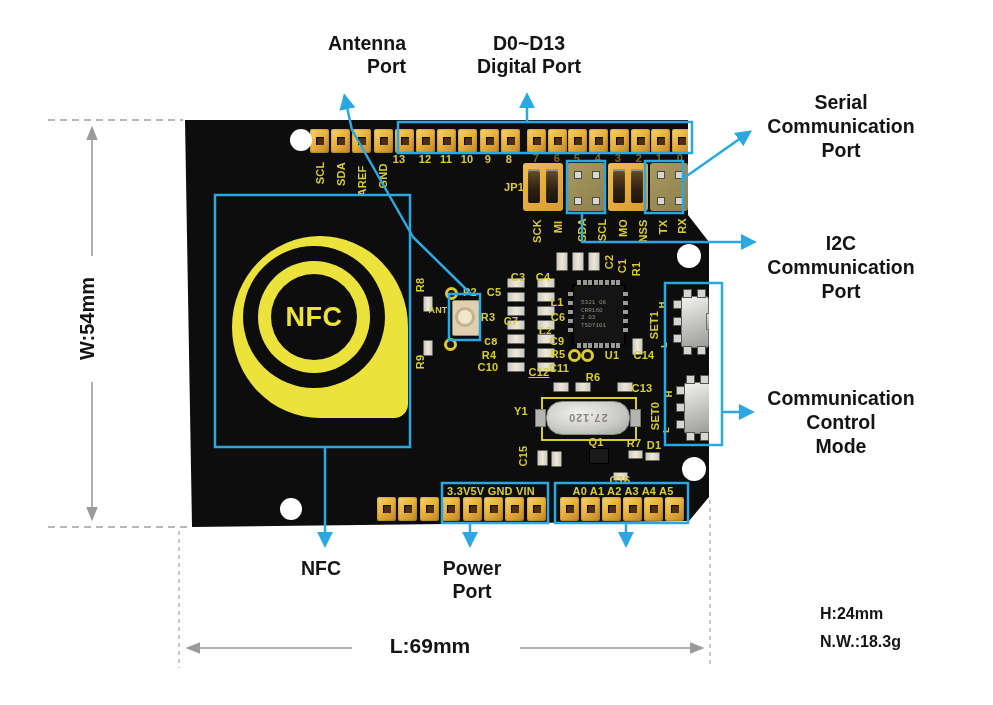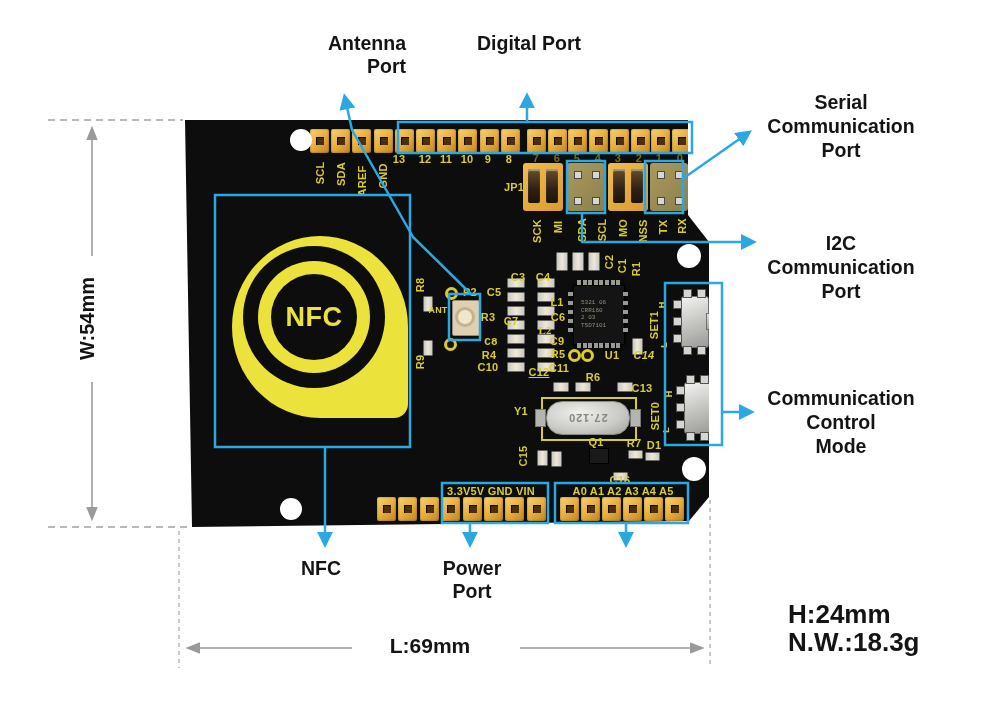--- a/index.html
+++ b/index.html
@@ -267,21 +267,21 @@
       <div class="sk" style="left: 372px; top: 182px;">L1</div>
       <div class="sk" style="left: 373px; top: 197px;">C6</div>
       <div class="sk" style="left: 360px; top: 210px; font-family: Liberation Serif, serif;">L2</div>
       <div class="sk" style="left: 372px; top: 221px;">C9</div>
       <div class="sk" style="left: 306px; top: 222px; font-family: Liberation Mono, monospace;">C8</div>
       <div class="sk" style="left: 304px; top: 235px;">R4</div>
       <div class="sk" style="left: 303px; top: 247px;">C10</div>
       <div class="sk" style="left: 373px; top: 234px;">R5</div>
       <div class="sk" style="left: 374px; top: 248px;">C11</div>
       <div class="sk" style="left: 427px; top: 235px;">U1</div>
-      <div class="sk" style="left: 459px; top: 235px; font-style: italic;">C14</div>
+      <div class="sk" style="left: 459px; top: 235px;">C14</div>
       <div class="sk" style="left: 408px; top: 257px;">R6</div>
       <div class="sk" style="left: 354px; top: 252px; text-decoration: underline;">C12</div>
       <div class="sk" style="left: 457px; top: 268px;">C13</div>
       <div class="sk" style="left: 336px; top: 291px;">Y1</div>
       <div class="sk" style="left: 411px; top: 322px;">Q1</div>
       <div class="sk" style="left: 449px; top: 323px;">R7</div>
       <div class="sk" style="left: 469px; top: 325px;">D1</div>
       <div class="sk r" style="left: 338px; top: 336px;">C15</div>
       <div class="sk" style="left: 435px; top: 360px;">C16</div>
       <div class="sk r" style="left: 469px; top: 205px;">SET1</div>
@@ -338,20 +338,21 @@
       <line x1="352" y1="648" x2="190" y2="648" marker-end="url(#mg)"></line>
       <line x1="520" y1="648" x2="700" y2="648" marker-end="url(#mg)"></line>
     </g>
   </svg>
 
   <div class="co" style="left:286px;top:32px;width:120px;text-align:right;">
     <div>Antenna</div>
     <div>Port</div>
   </div>
   <div class="co" style="left:444px;top:32px;width:170px;">
+    <div>D0~D13</div>
     <div>Digital Port</div>
   </div>
   <div class="co co3" style="left:746px;top:90px;width:190px;">
     <div>Serial</div>
     <div>Communication</div>
     <div>Port</div>
   </div>
   <div class="co co3" style="left:746px;top:231px;width:190px;">
     <div>I2C</div>
     <div>Communication</div>
@@ -365,18 +366,18 @@
   <div class="co" style="left:241px;top:557px;width:160px;">
     <div>NFC</div>
   </div>
   <div class="co" style="left:412px;top:557px;width:120px;">
     <div>Power</div>
     <div>Port</div>
   </div>
 
   <div class="dimtxt" style="left:23px;top:306px;width:130px;height:25px;text-align:center;font-size:20px;transform:rotate(-90deg);">W:54mm</div>
   <div class="dimtxt" style="left:368px;top:634px;width:124px;text-align:center;font-size:21px;">L:69mm</div>
-  <div class="dimtxt" style="left:788px;top:600px;font-size:26px;line-height:28px;">
+  <div class="dimtxt" style="left:820px;top:600px;font-size:16px;line-height:28px;">
     <div>H:24mm</div>
     <div>N.W.:18.3g</div>
   </div>
 
 </div>
 
 </body></html>

